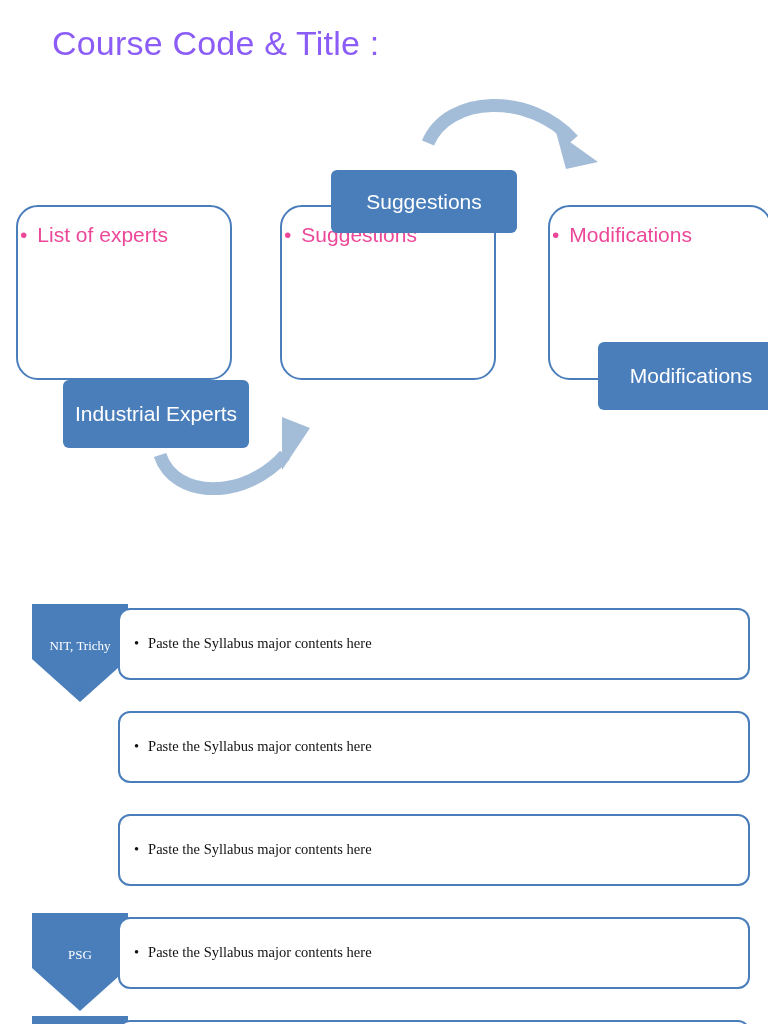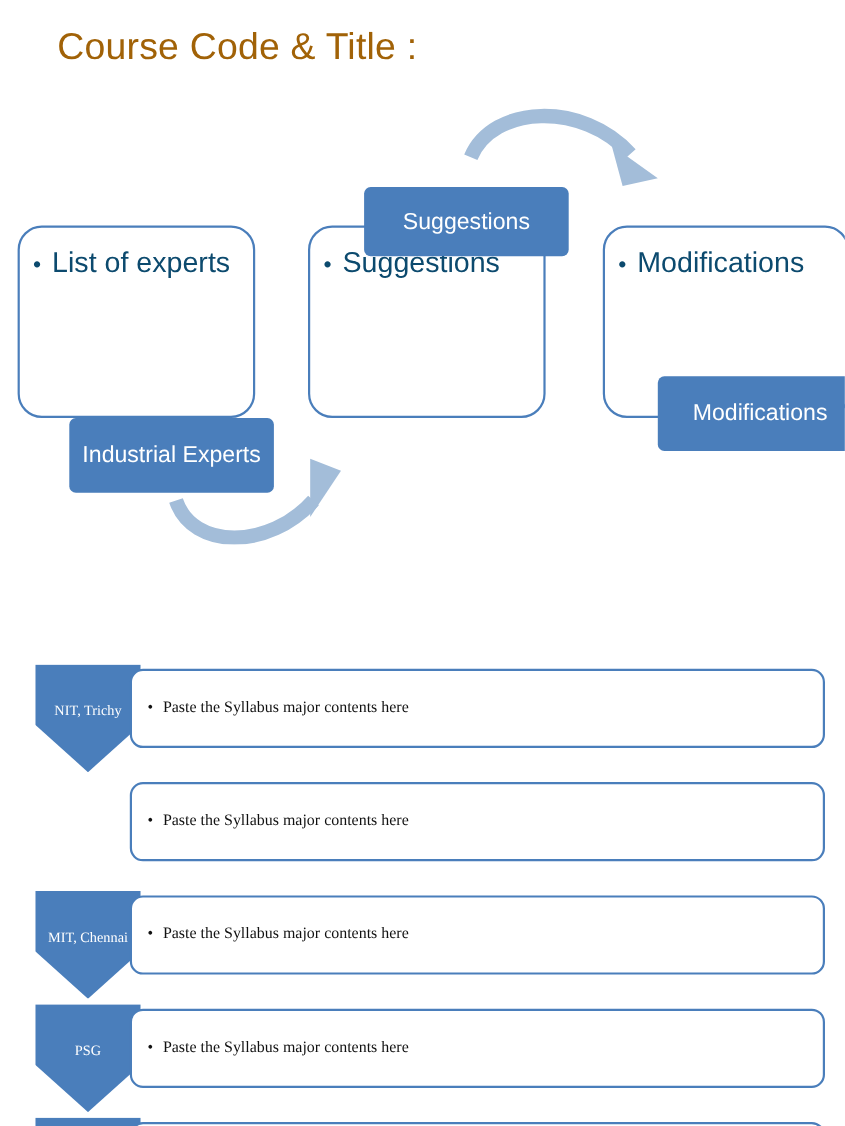--- a/index.html
+++ b/index.html
@@ -11,38 +11,38 @@
     overflow:hidden;
     position:relative;
   }
   
   .page-title{
     position:absolute;
     left:52px;top:24px;
     font-size:34px;
     font-weight:400;
     letter-spacing:0.2px;
-    color:#a16207;
+    color:#8b5cf6;
   }
 
   
   .diagram{position:absolute;left:0;top:95px;width:768px;height:400px;}
 
   .rbox{
     position:absolute;
     border:2px solid #4a7ebb;
     border-radius:22px;
     background:#ffffff;
     box-sizing:border-box;
   }
   .rbox .bullet{
     position:absolute;
-    left:12px;top:16px;
-    font-size:26px;
-    color:#0c4a6e;
+    left:2px;top:16px;
+    font-size:21px;
+    color:#ec4899;
     white-space:nowrap;
   }
   .rbox .bullet:before{content:"\2022";margin-right:10px;font-size:21px;}
 
   .tagbox{
     position:absolute;
     background:#4a7ebb;
     color:#ffffff;
     border-radius:6px;
     font-size:21px;
@@ -151,23 +151,20 @@
     </div>
   </div>
 
   <div class="chev-row">
     <div class="chev-box">
       <div class="ct">Paste the Syllabus major contents here</div>
     </div>
   </div>
 
   <div class="chev-row">
-    <div class="chev">
-      <span class="chev-text">MIT, Chennai</span>
-    </div>
     <div class="chev-box">
       <div class="ct">Paste the Syllabus major contents here</div>
     </div>
   </div>
 
   <div class="chev-row">
     <div class="chev">
       <span class="chev-text">PSG</span>
     </div>
     <div class="chev-box">

